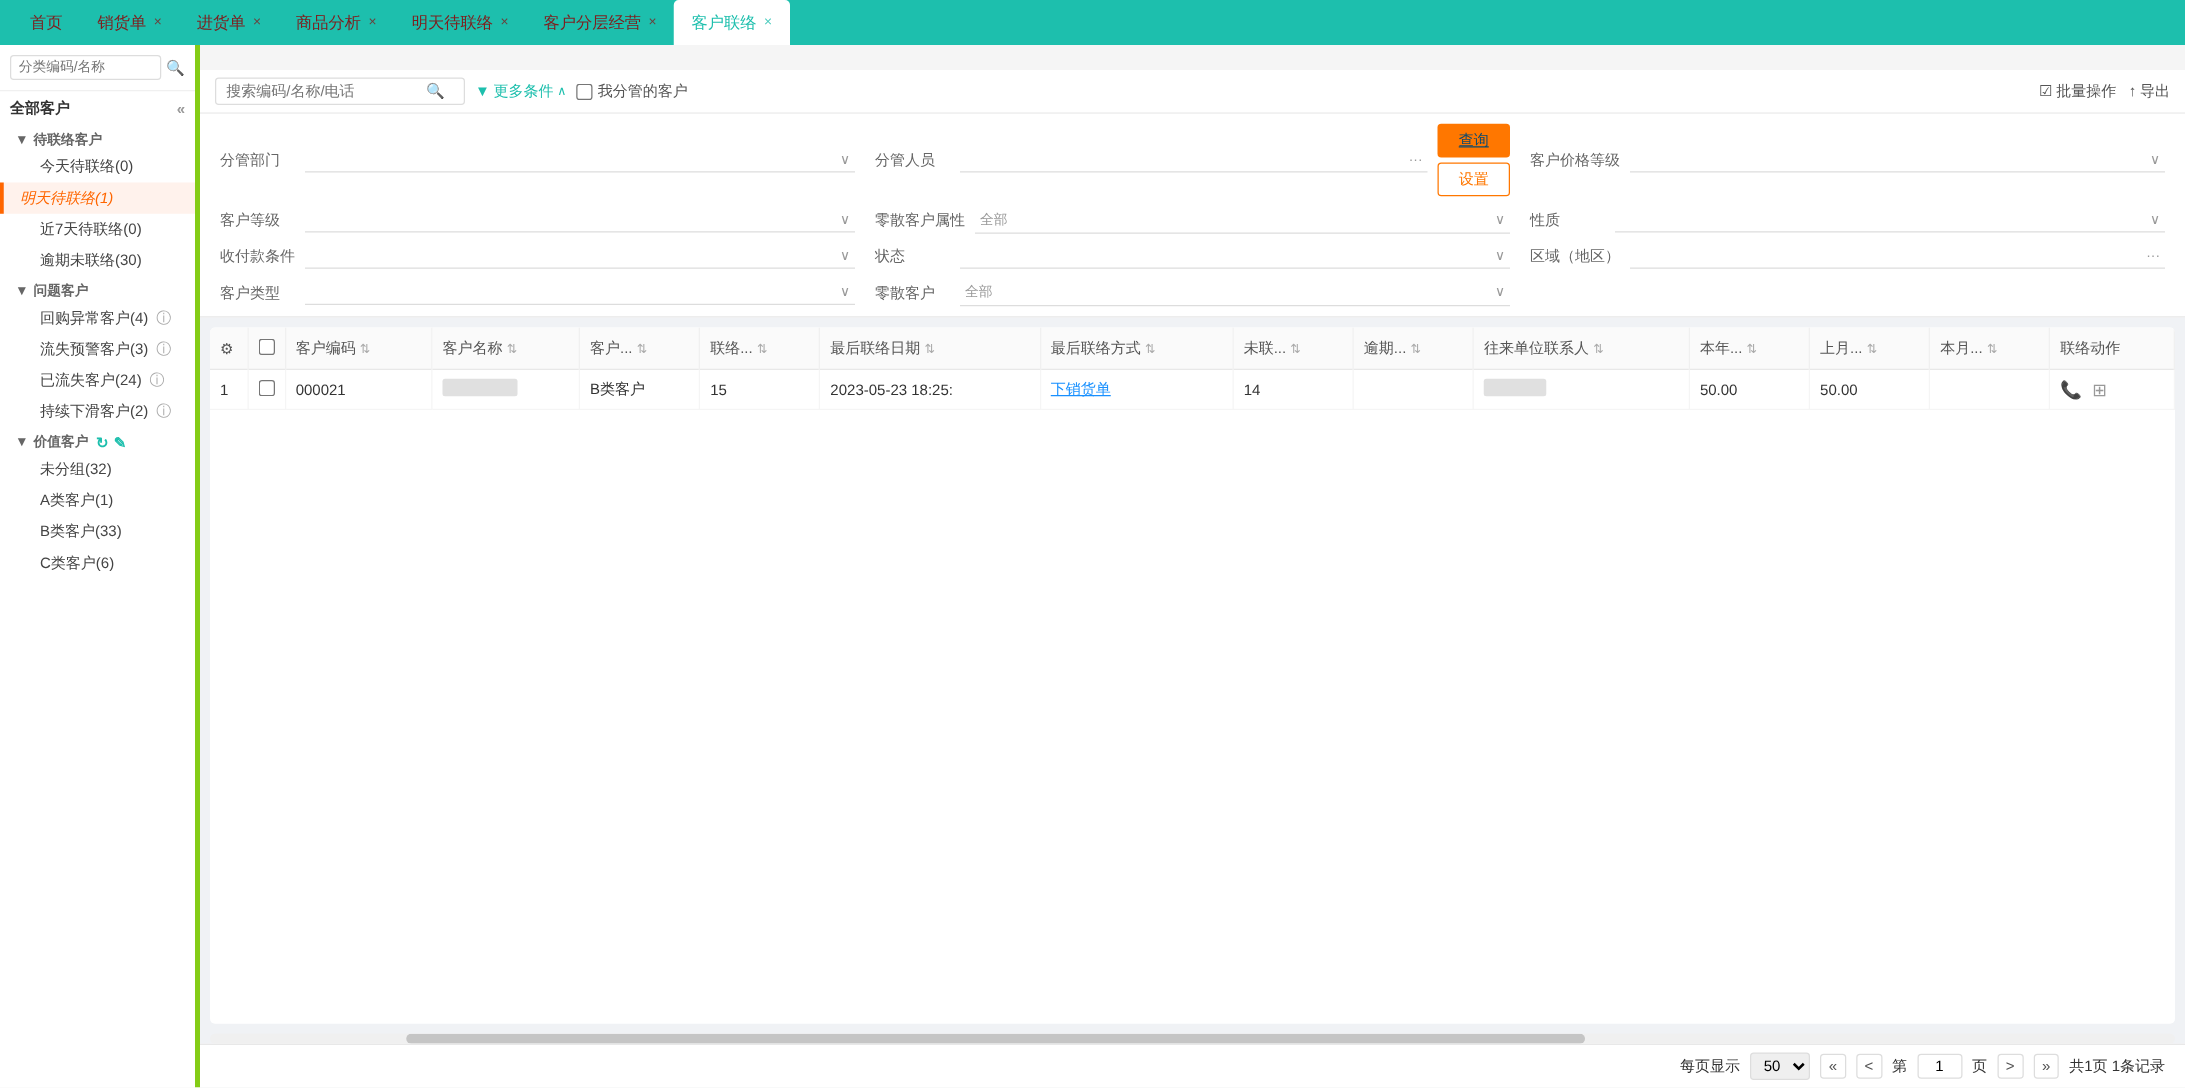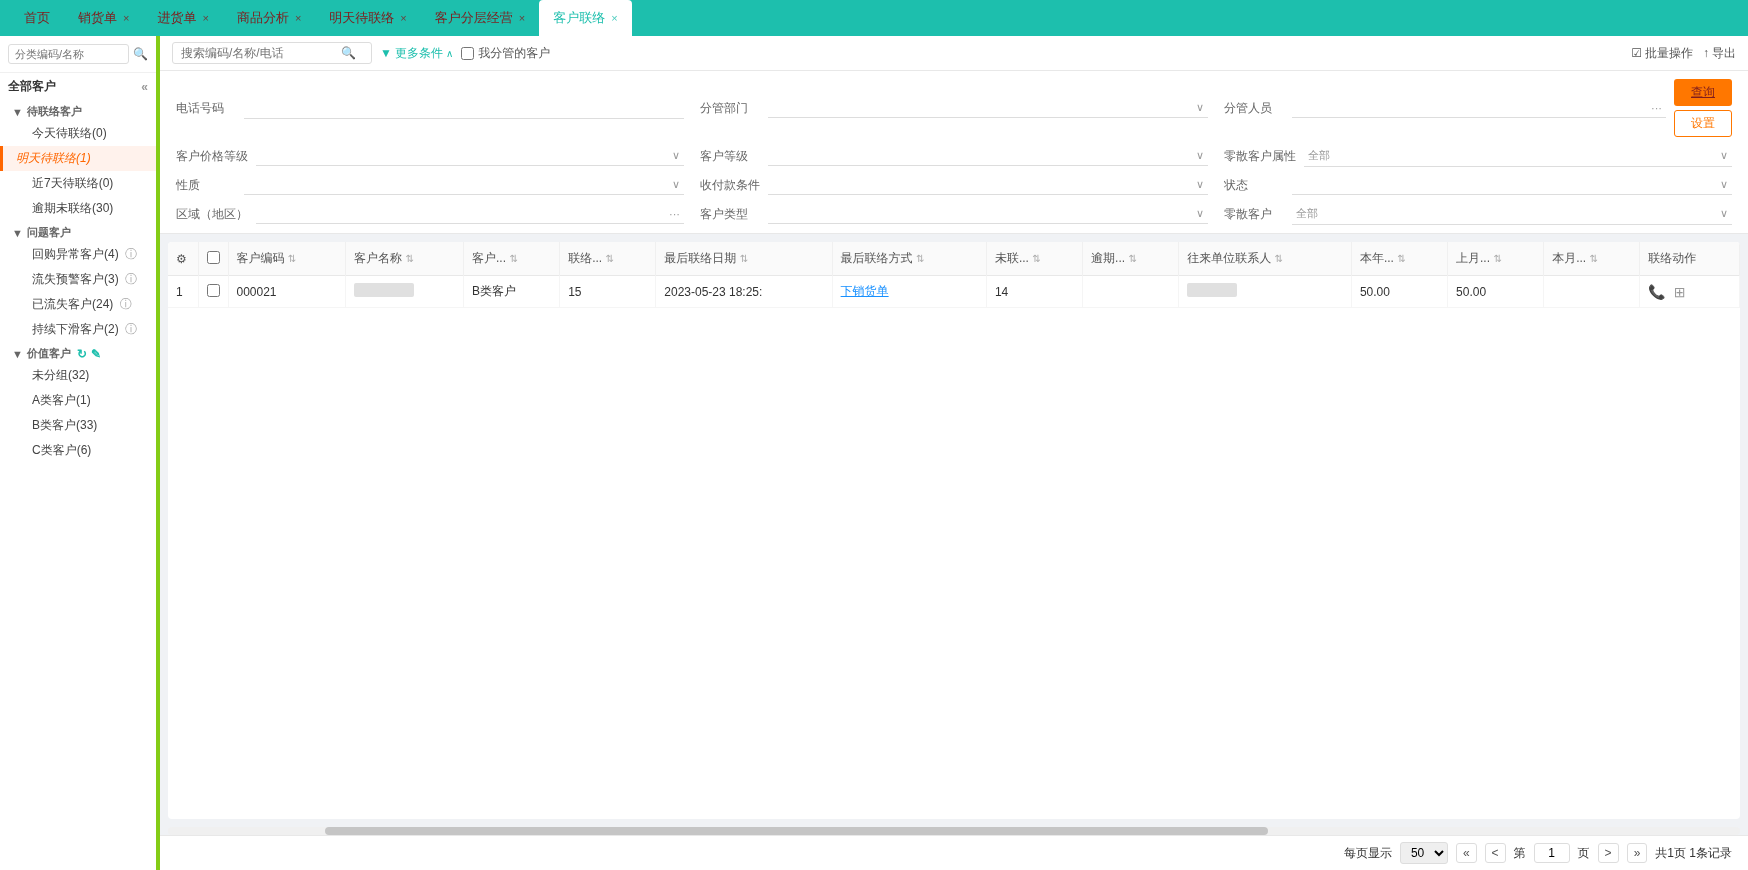--- a/index.html
+++ b/index.html
@@ -84,20 +84,21 @@
     }
     .sidebar-item.active { background: #fff2ec; color: #ff6600; border-left: 3px solid #ff6600; padding-left: 13px; font-style: italic; }
 
     
     .content {
       flex: 1;
       display: flex;
       flex-direction: column;
       overflow: hidden;
       background: #f0f2f5;
+      margin-top: 20px;
     }
 
     
     .filter-bar {
       display: flex;
       align-items: center;
       padding: 6px 12px;
       background: #fff;
       border-bottom: 1px solid #e8e8e8;
       gap: 8px;
@@ -189,21 +190,21 @@
     }
     .filter-select span { color: #999; font-size: 11px; }
     .filter-actions {
       display: flex;
       flex-direction: column;
       gap: 4px;
       justify-content: center;
     }
     .btn-query {
       background: #ff7700;
-      color: #7f1d1d;
+      color: #0c4a6e;
       border: none;
       border-radius: 3px;
       padding: 5px 16px;
       font-size: 12px;
       cursor: pointer;
       text-decoration: underline;
     }
     .btn-settings {
       background: #fff;
       color: #ff7700;
@@ -414,24 +415,20 @@
         </div>
         <div class="export-btn">
           <span>↑</span>
           <span>导出</span>
         </div>
       </div>
     </div>
 
     <div class="adv-filter">
 
-      <div class="filter-row">
-        <span class="filter-label">电话号码</span>
-        <input class="filter-input" type="text" style="">
-      </div>
       <div class="filter-row">
         <span class="filter-label">分管部门</span>
         <div class="filter-select">
           <span></span>
             <span>∨</span>
         </div>
       </div>
       <div class="filter-row">
         <span class="filter-label">分管人员</span>
         <div class="filter-select">

